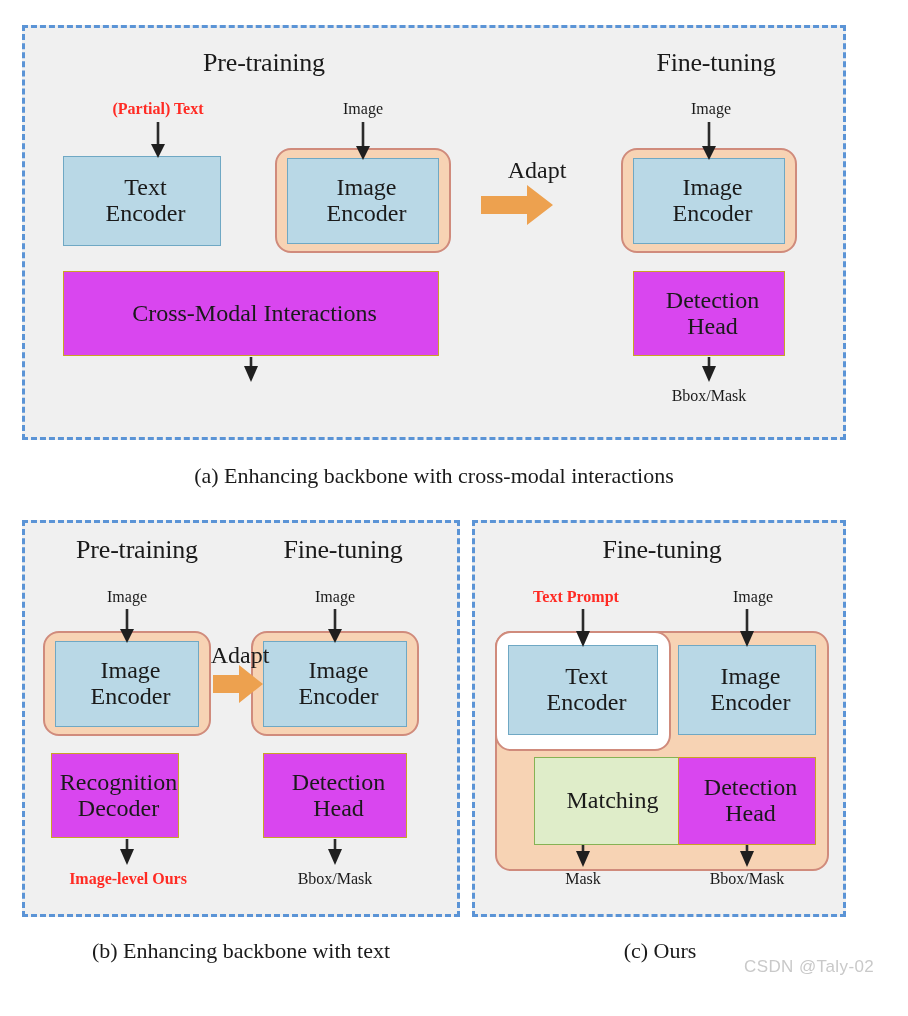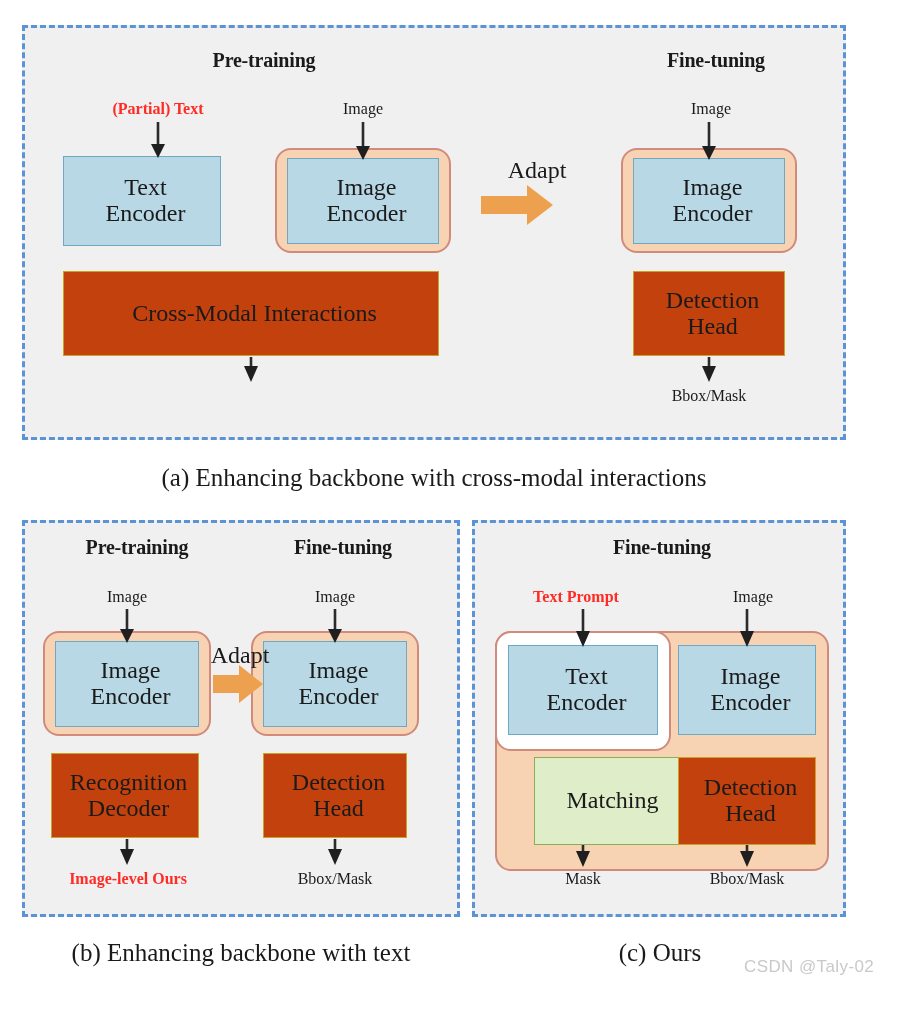--- a/index.html
+++ b/index.html
@@ -11,22 +11,22 @@
   .panel{
     position:absolute;
     background:#f0f0f0;
     border:3px dashed #5b94d6;
     box-sizing:border-box;
   }
   
   .abs{position:absolute;box-sizing:border-box;}
 
   .hdr{
-    font-weight:bold;
-    font-size:20px;
+    font-weight:normal;
+    font-size:26px;
     text-align:center;
     line-height:1;
     white-space:nowrap;
     letter-spacing:-0.2px;
   }
   .io{
     font-size:16px;
     text-align:center;
     line-height:1;
     white-space:nowrap;
@@ -35,21 +35,21 @@
 
   .box{
     display:flex;align-items:center;justify-content:center;
     text-align:center;
     font-size:24px;
     line-height:1.08;
     box-sizing:border-box;
     padding-left:7px;
   }
   .blue{background:#b9d8e6;border:1.5px solid #6fa8c4;}
-  .yellow{background:#c2410c;border:1.5px solid #c9a227;}
+  .yellow{background:#d946ef;border:1.5px solid #c9a227;}
   .green{background:#dfedc9;border:1.5px solid #86b254;}
 
   .wrap{
     background:#f7d3b4;
     border:2px solid #d08b7c;
     border-radius:16px;
     box-sizing:border-box;
   }
   .wrap-white{
     background:#ffffff;
@@ -57,21 +57,21 @@
     border-radius:16px;
     box-sizing:border-box;
   }
 
   .adapt-label{
     font-size:24px;text-align:center;white-space:nowrap;line-height:1;
   }
 
   .caption{
     position:absolute;
-    font-size:25px;
+    font-size:22px;
     text-align:center;
     white-space:nowrap;
     line-height:1;
   }
   .watermark{
     position:absolute;
     font-family:"Liberation Sans", sans-serif;
     font-size:17px;
     color:#c9c9c9;
     letter-spacing:0.4px;
@@ -177,21 +177,21 @@
 
   <div class="abs box blue" style="left:238px;top:118px;width:144px;height:86px;">
     <span>
       <span>Image</span><br>
       <span>Encoder</span>
     </span>
   </div>
 
   <div class="abs adapt-label" style="left:176px;top:120px;width:78px;">Adapt</div>
 
-  <div class="abs box yellow" style="left:26px;top:230px;width:148px;height:85px;">
+  <div class="abs box yellow" style="left:26px;top:230px;width:128px;height:85px;">
     <span>
       <span>Recognition</span><br>
       <span>Decoder</span>
     </span>
   </div>
 
   <div class="abs box yellow" style="left:238px;top:230px;width:144px;height:85px;">
     <span>
       <span>Detection</span><br>
       <span>Head</span>

